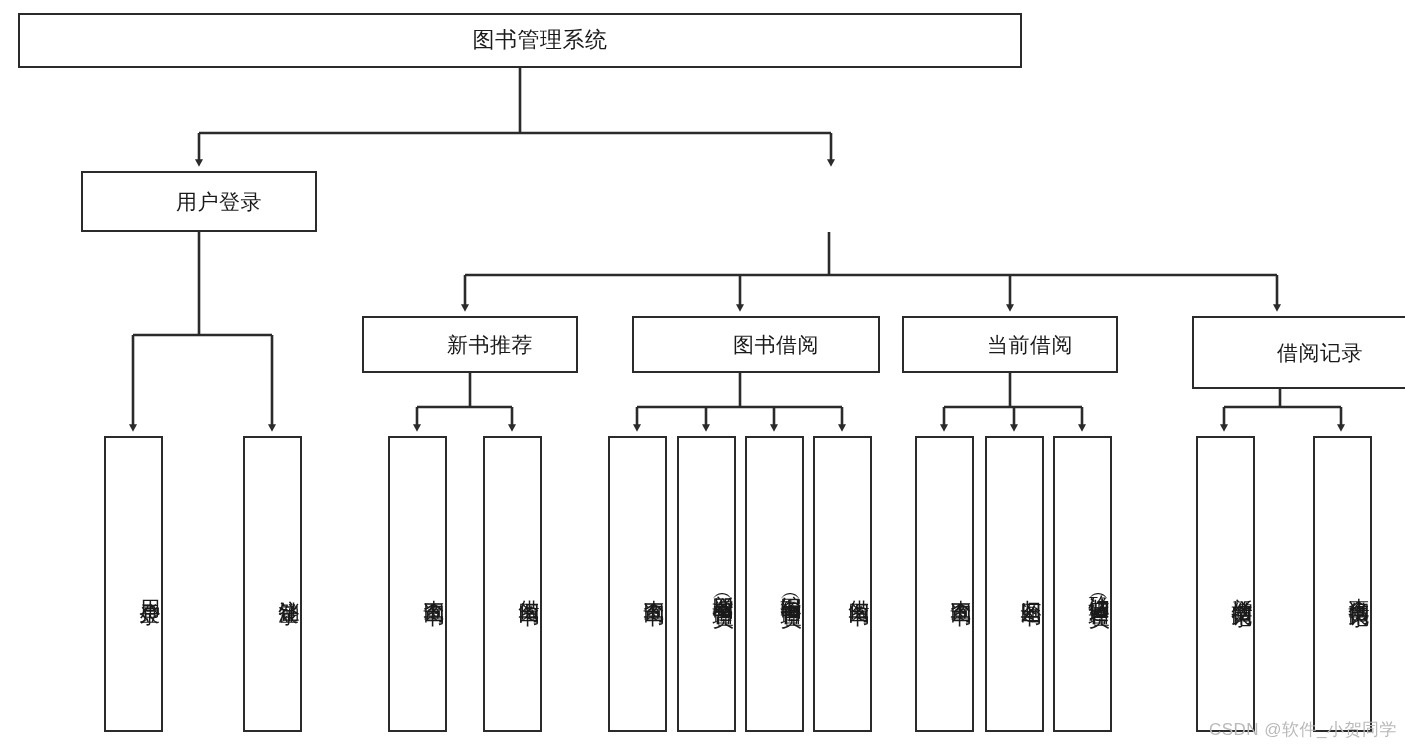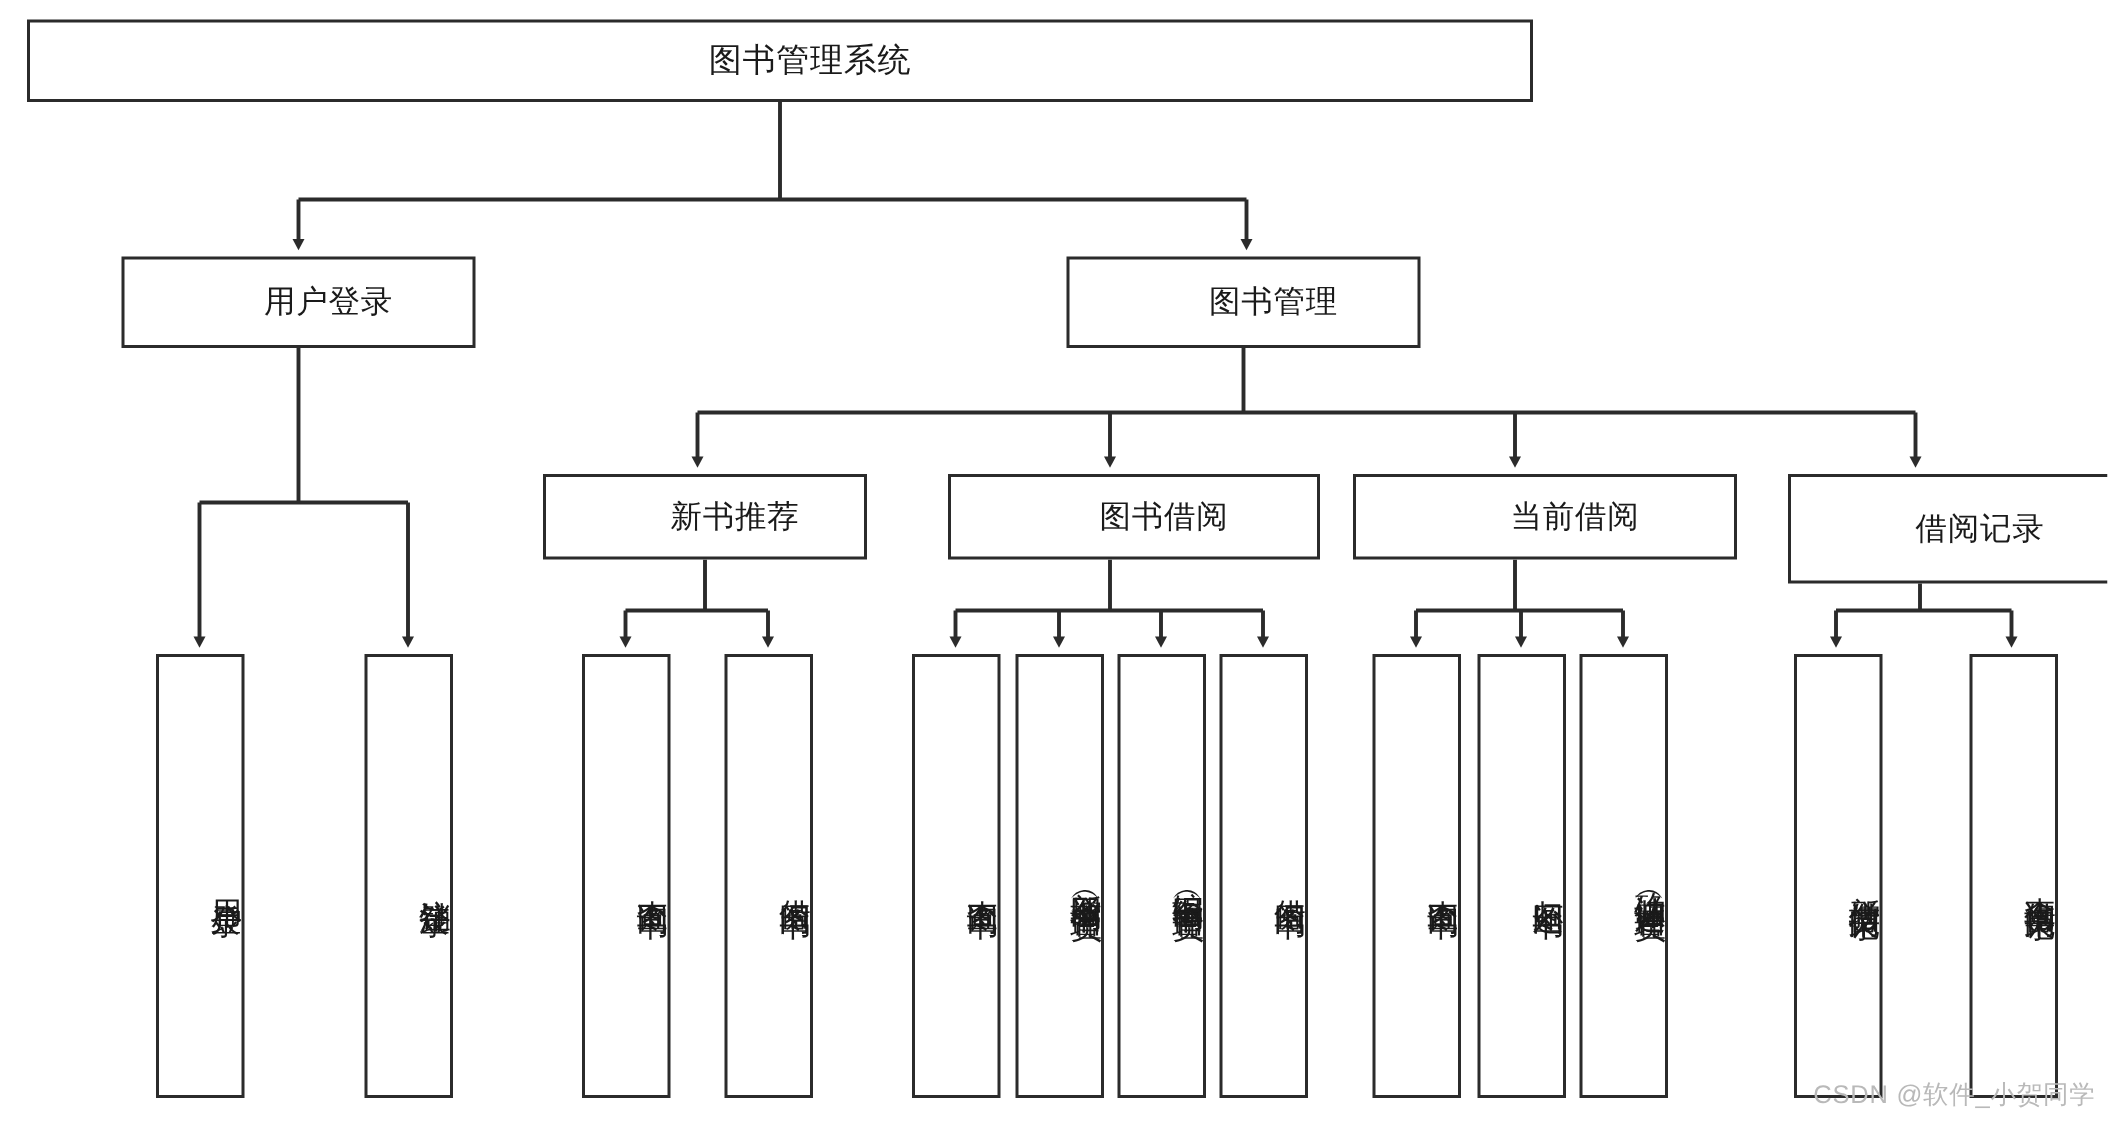--- a/index.html
+++ b/index.html
@@ -129,31 +129,28 @@
     </g>
   </svg>
 
   <div class="node node-h node-root" style="left:18px; top:13px; width:1004px; height:55px;">
     <span>图书管理系统</span>
   </div>
 
   <div class="node node-h" style="left:81px; top:171px; width:236px; height:61px;">
     <span>用户登录</span>
   </div>
-  <div class="node node-h" style="left:711px; top:171px; width:236px; height:61px;">
-    <span>图书管理</span>
-  </div>
 
   <div class="node node-h" style="left:362px; top:316px; width:216px; height:57px;align-items:center;">
     <span>新书推荐</span>
   </div>
   <div class="node node-h" style="left:632px; top:316px; width:248px; height:57px;">
     <span>图书借阅</span>
   </div>
-  <div class="node node-h" style="left:902px; top:316px; width:256px; height:57px;">
+  <div class="node node-h" style="left:902px; top:316px; width:216px; height:57px;">
     <span>当前借阅</span>
   </div>
   <div class="node node-h" style="left:1172px; top:316px; width:216px; height:73px;margin-left:20px;">
     <span>借阅记录</span>
   </div>
 
   <div class="node node-v" style="left:104px; top:436px; width:59px; height:296px;">
     <span class="vtext">用户登录</span>
   </div>
   <div class="node node-v" style="left:243px; top:436px; width:59px; height:296px;">

